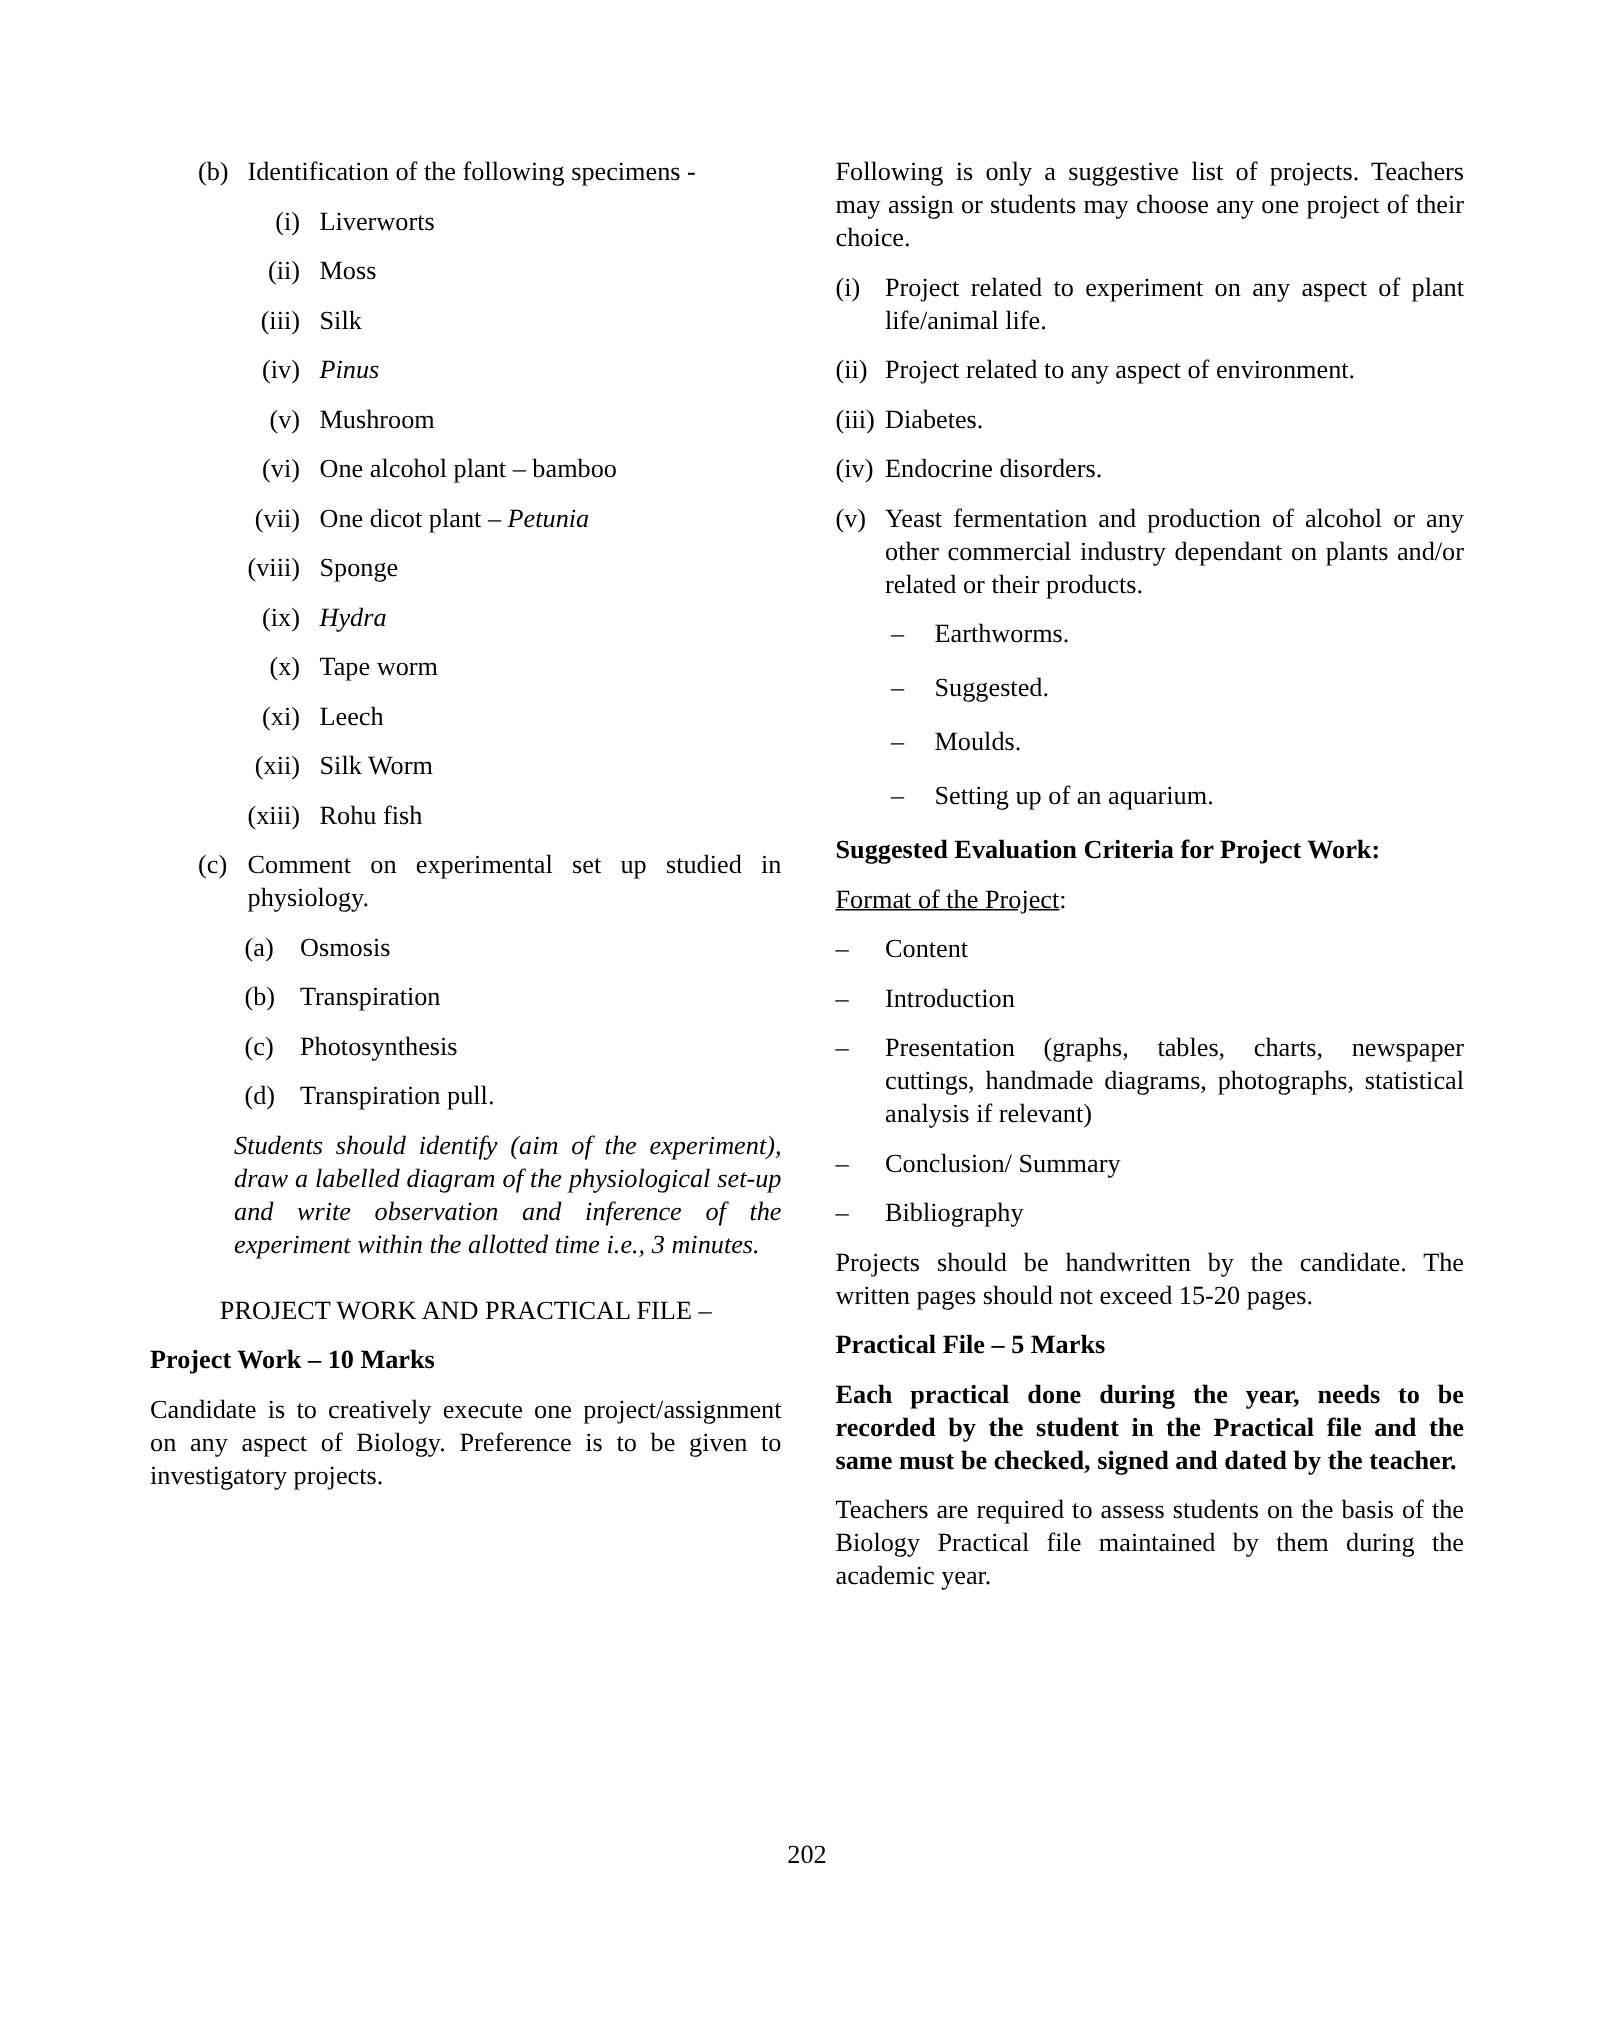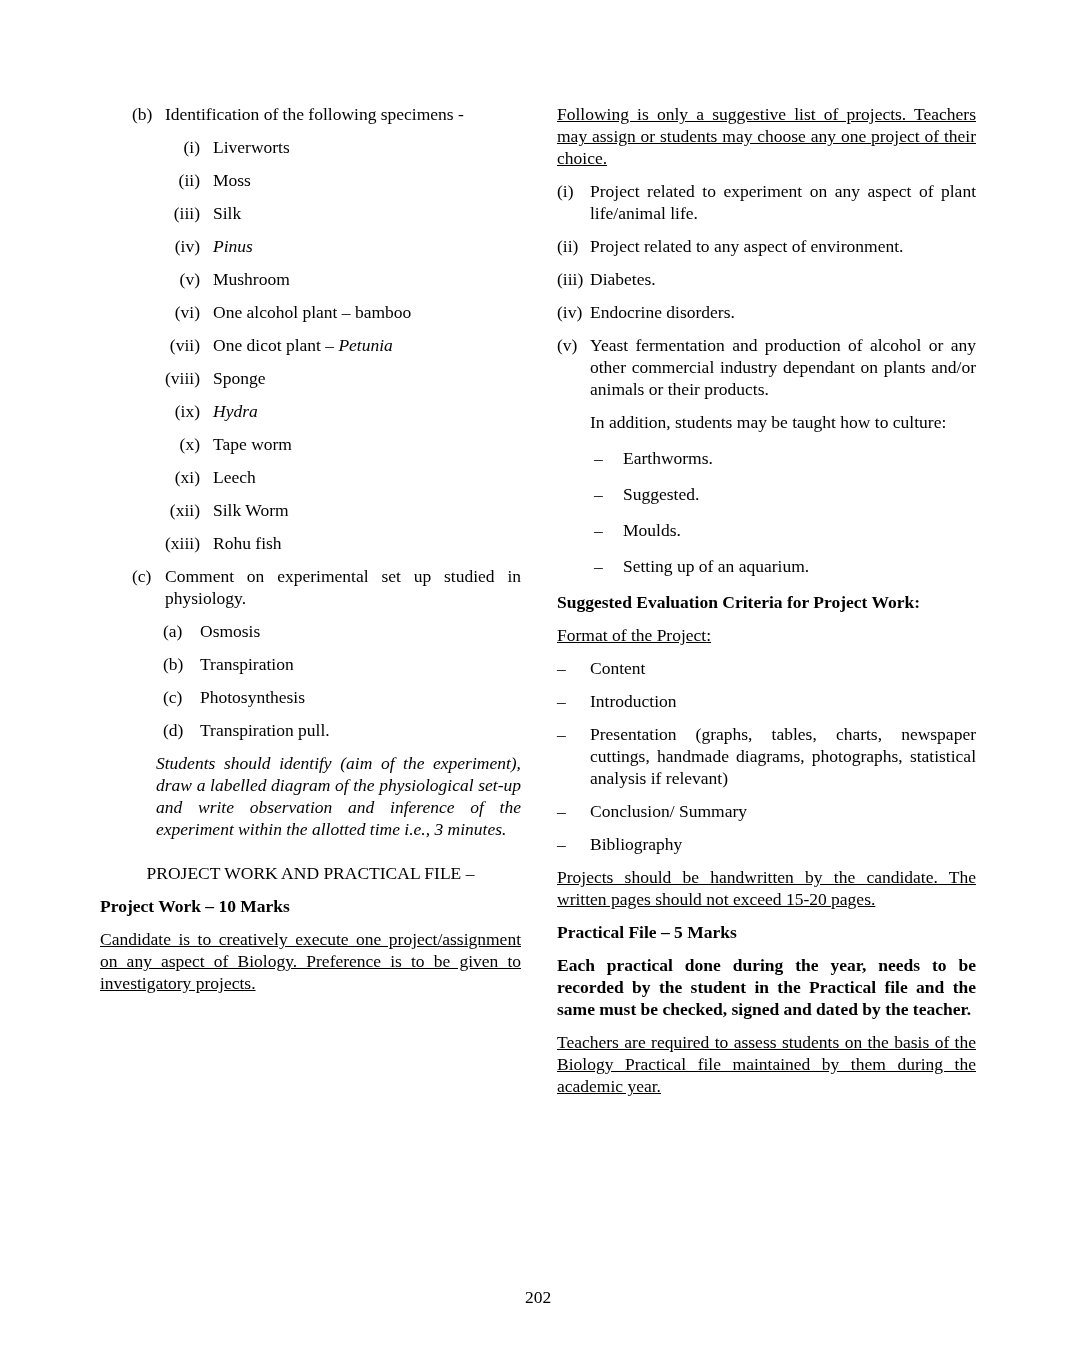--- a/index.html
+++ b/index.html
@@ -28,40 +28,40 @@
 
   .note {
     margin-left: 56px; margin-bottom: 11px;
     font-style: italic; text-align: justify;
   }
   .note b { font-weight: bold; }
 
   .big-head { text-align: center; font-weight: normal; margin-top: 22px; margin-bottom: 11px; }
   .marks    { text-align: right;  font-weight: bold; margin-bottom: 11px; }
   .sec-head { font-weight: bold; margin-bottom: 11px; }
-  .para     { text-align: justify; margin-bottom: 11px; text-decoration: underline; }
+  .para     { text-align: justify; margin-bottom: 11px; }
   .para-bold{ text-align: justify; margin-bottom: 11px; font-weight: bold; }
 
   .proj { display: flex; margin-bottom: 11px; }
   .proj .num { flex: 0 0 auto; min-width: 33px; }
   .proj .txt { flex: 1; text-align: justify; }
 
   .indent-para { margin-left: 33px; text-align: justify; margin-bottom: 14px; }
 
   .cult { display: flex; margin-bottom: 14px; }
   .cult .dash { flex: 0 0 29px; margin-left: 37px; }
 
   .fmt { display: flex; margin-bottom: 11px; }
   .fmt .dash { flex: 0 0 33px; }
   .fmt .txt { flex: 1; text-align: justify; }
 
   .underlined { text-decoration: underline; }
 
   .page-number {
-    position: absolute; top: 1286px; left: 0; width: 1076px;
+    position: absolute; top: 1225px; left: 0; width: 1076px;
     text-align: center;
   }
 </style>
 </head>
 <body>
 
 <div class="col col-left">
 
   <div class="item-top">
     <span class="lbl">(b)</span>
@@ -167,24 +167,23 @@
   <div class="proj">
     <span class="num">(iii)</span>
     <span class="txt">Diabetes.</span>
   </div>
   <div class="proj">
     <span class="num">(iv)</span>
     <span class="txt">Endocrine disorders.</span>
   </div>
   <div class="proj">
     <span class="num">(v)</span>
-    <span class="txt">Yeast fermentation and production of alcohol or any other commercial industry dependant on plants and/or animals or their products.</span>
-  </div>
-
-  <div class="indent-para">In addition, students may be taught how to culture:</div>
+    <span class="txt">Yeast fermentation and production of alcohol or any other commercial industry dependant on plants and/or related or their products.</span>
+  </div>
+
 
   <div class="cult">
     <span class="dash">–</span>
     <span class="txt">Earthworms.</span>
   </div>
   <div class="cult">
     <span class="dash">–</span>
     <span class="txt">Suggested.</span>
   </div>
   <div class="cult">

